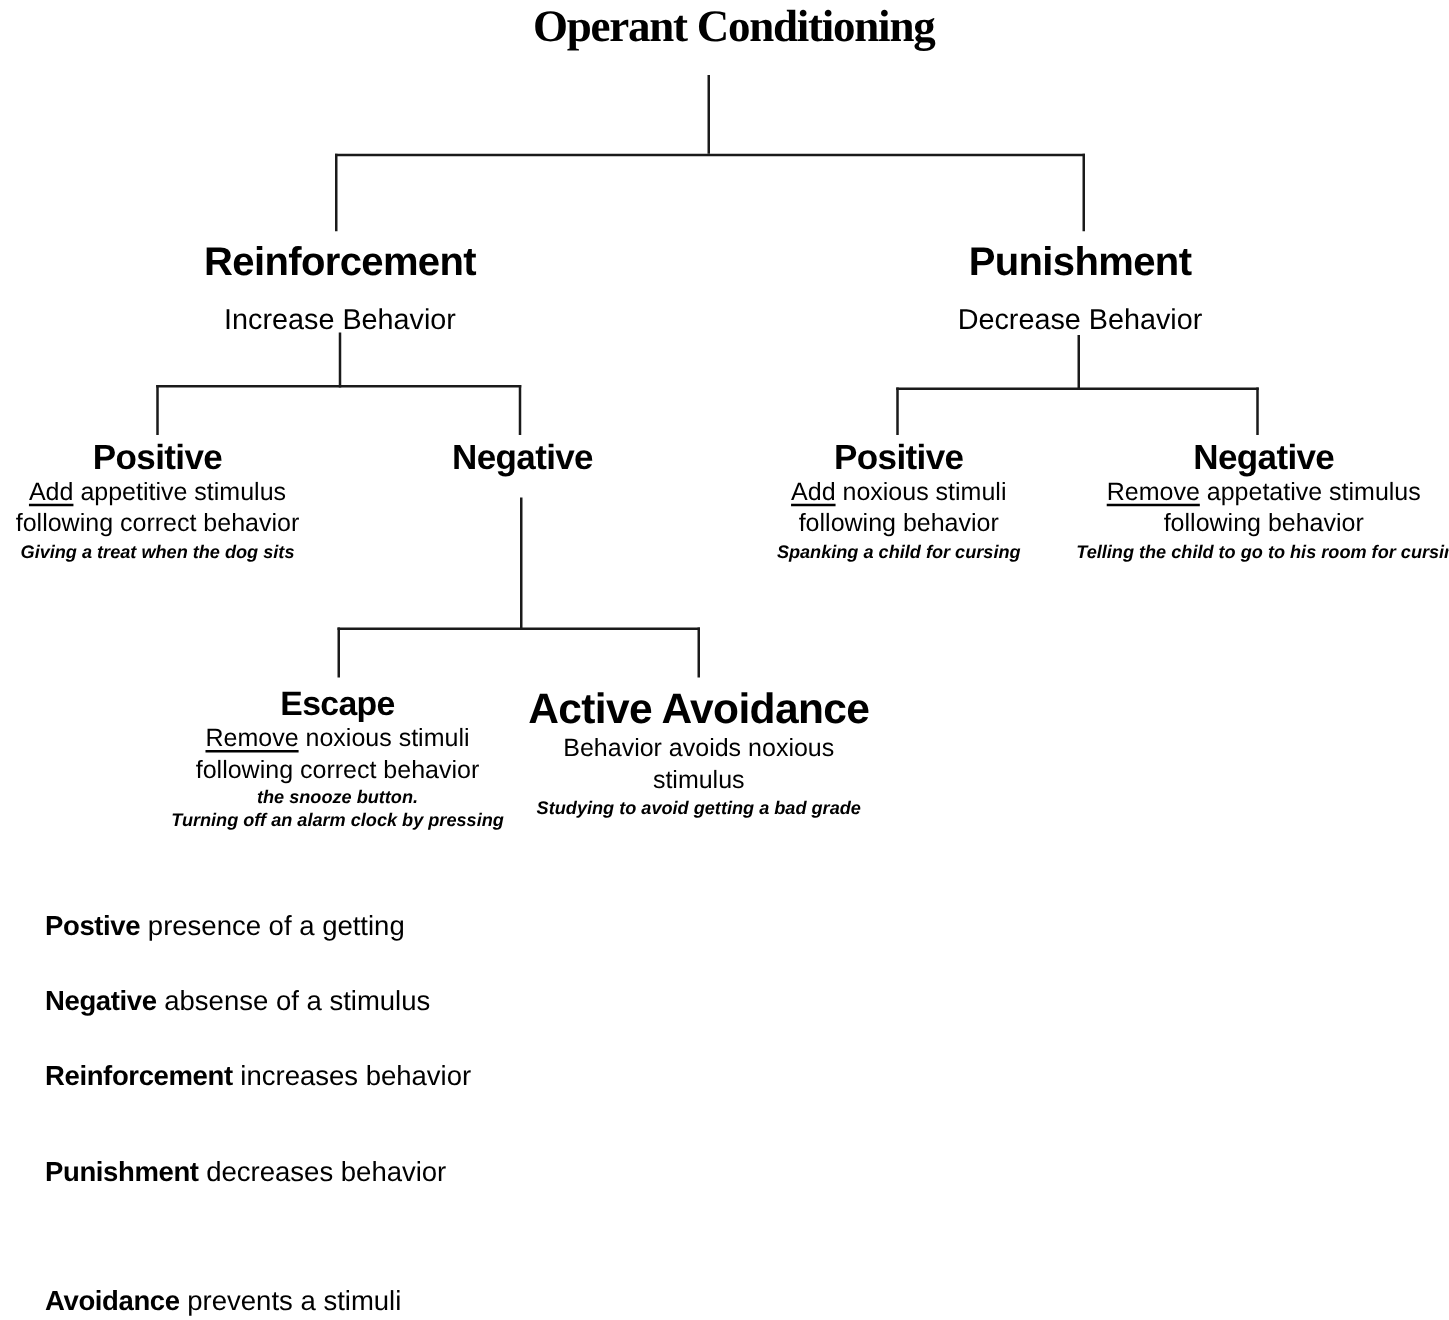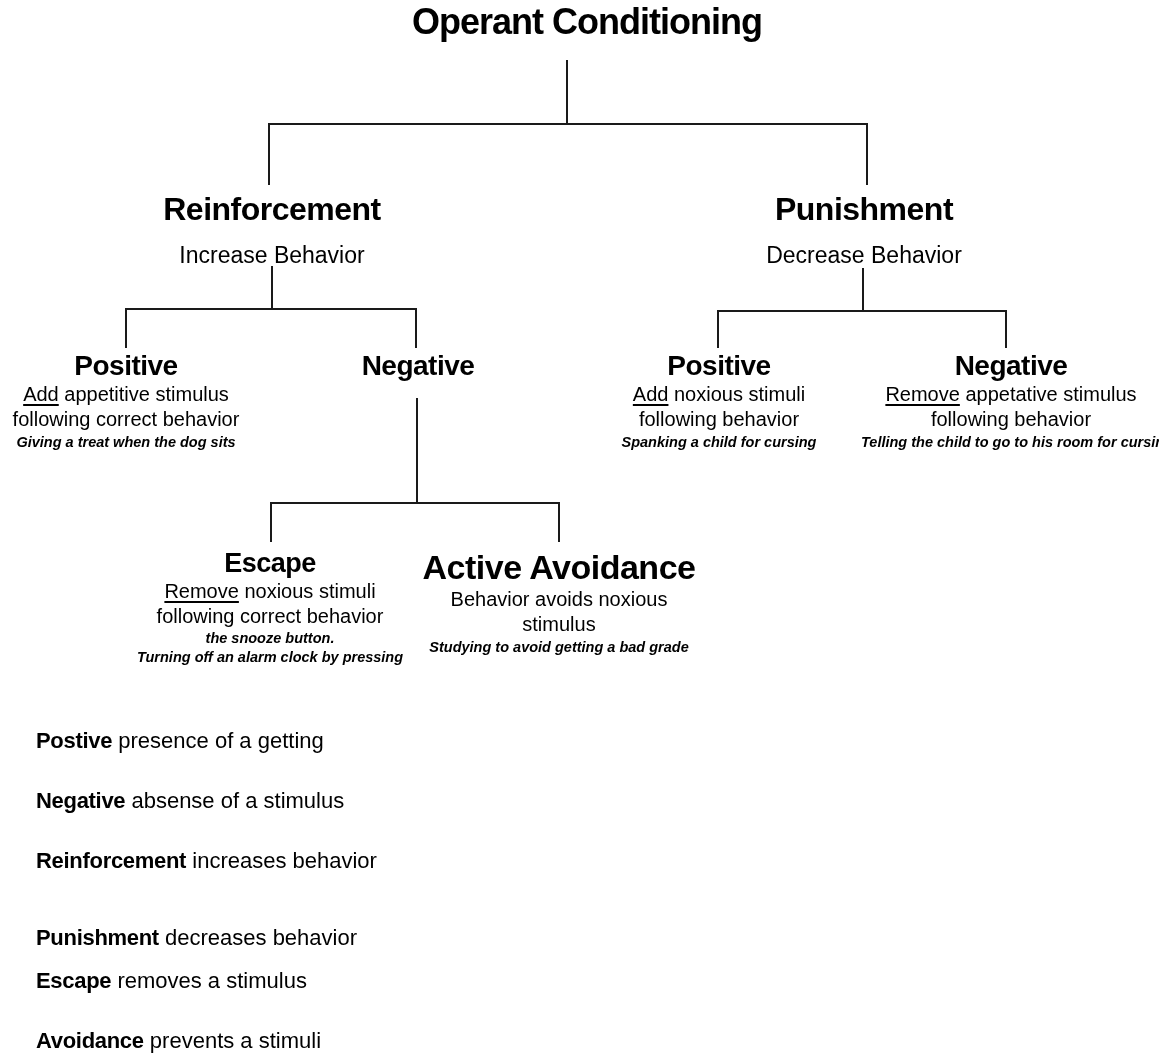--- a/index.html
+++ b/index.html
@@ -28,20 +28,21 @@
   .node {
     position: absolute;
     text-align: center;
     line-height: 1.2;
   }
   .title {
     font-size: 36px;
     font-weight: bold;
     letter-spacing: -1px;
     white-space: nowrap;
+    font-family: Liberation Serif, serif;
   }
   .branch-heading {
     font-size: 32px;
     font-weight: bold;
     letter-spacing: -0.5px;
     white-space: nowrap;
     line-height: 1.1;
   }
   .branch-sub {
     font-size: 23px;
@@ -153,16 +154,15 @@
     <div class="leaf-heading" style="font-size:34px;">Active Avoidance</div>
     <div class="body-line">Behavior avoids noxious</div>
     <div class="body-line">stimulus</div>
     <div class="example-line">Studying to avoid getting a bad grade</div>
   </div>
 
   <div class="gloss-item" style="top:728px;"><span class="gloss-term">Postive</span><span> presence of a getting</span></div>
   <div class="gloss-item" style="top:788px;"><span class="gloss-term">Negative</span><span> absense of a stimulus</span></div>
   <div class="gloss-item" style="top:848px;"><span class="gloss-term">Reinforcement</span><span> increases behavior</span></div>
   <div class="gloss-item" style="top:908px;margin-top:17px;"><span class="gloss-term">Punishment</span><span> decreases behavior</span></div>
-  <div class="gloss-item" style="top:968px;"><span class="gloss-term">Escape</span><span> removes a stimulus</span></div>
   <div class="gloss-item" style="top:1028px;"><span class="gloss-term">Avoidance</span><span> prevents a stimuli</span></div>
 
 </div>
 
 </body></html>

